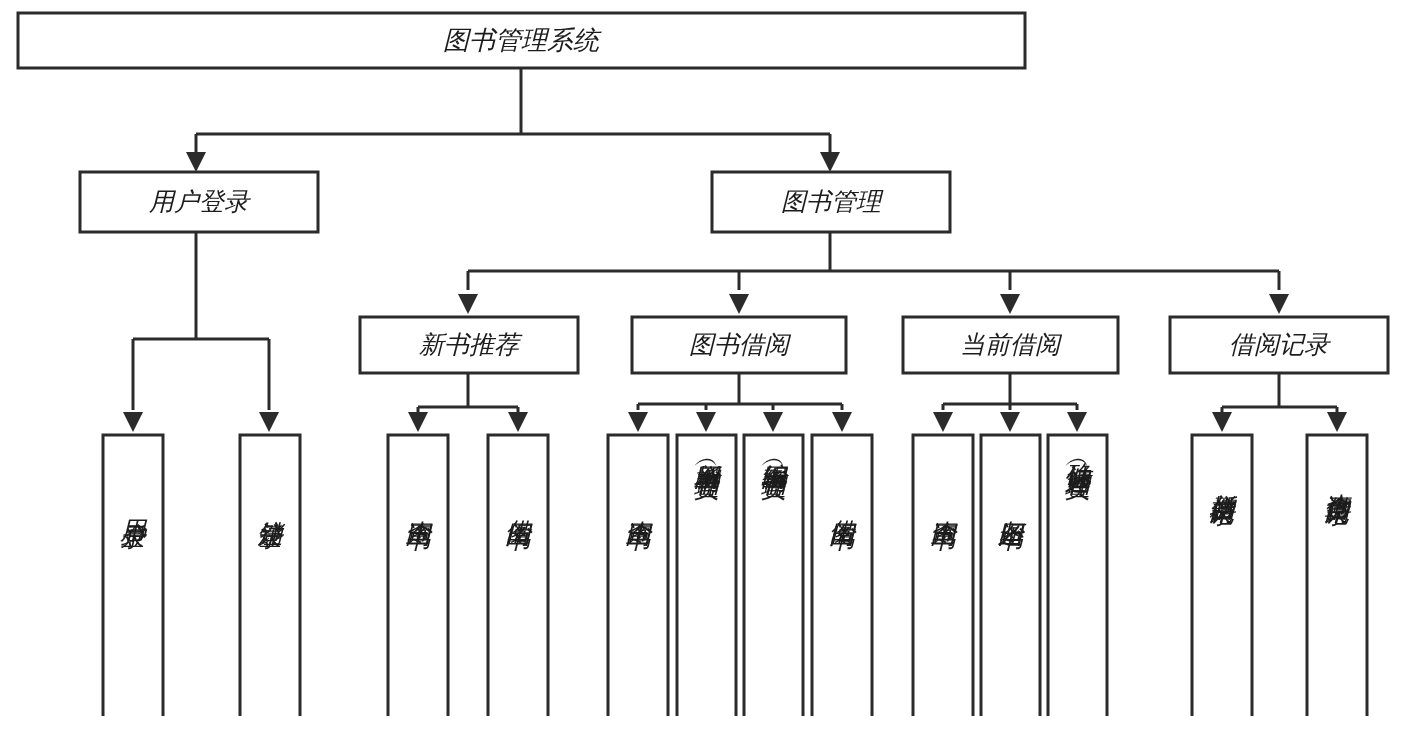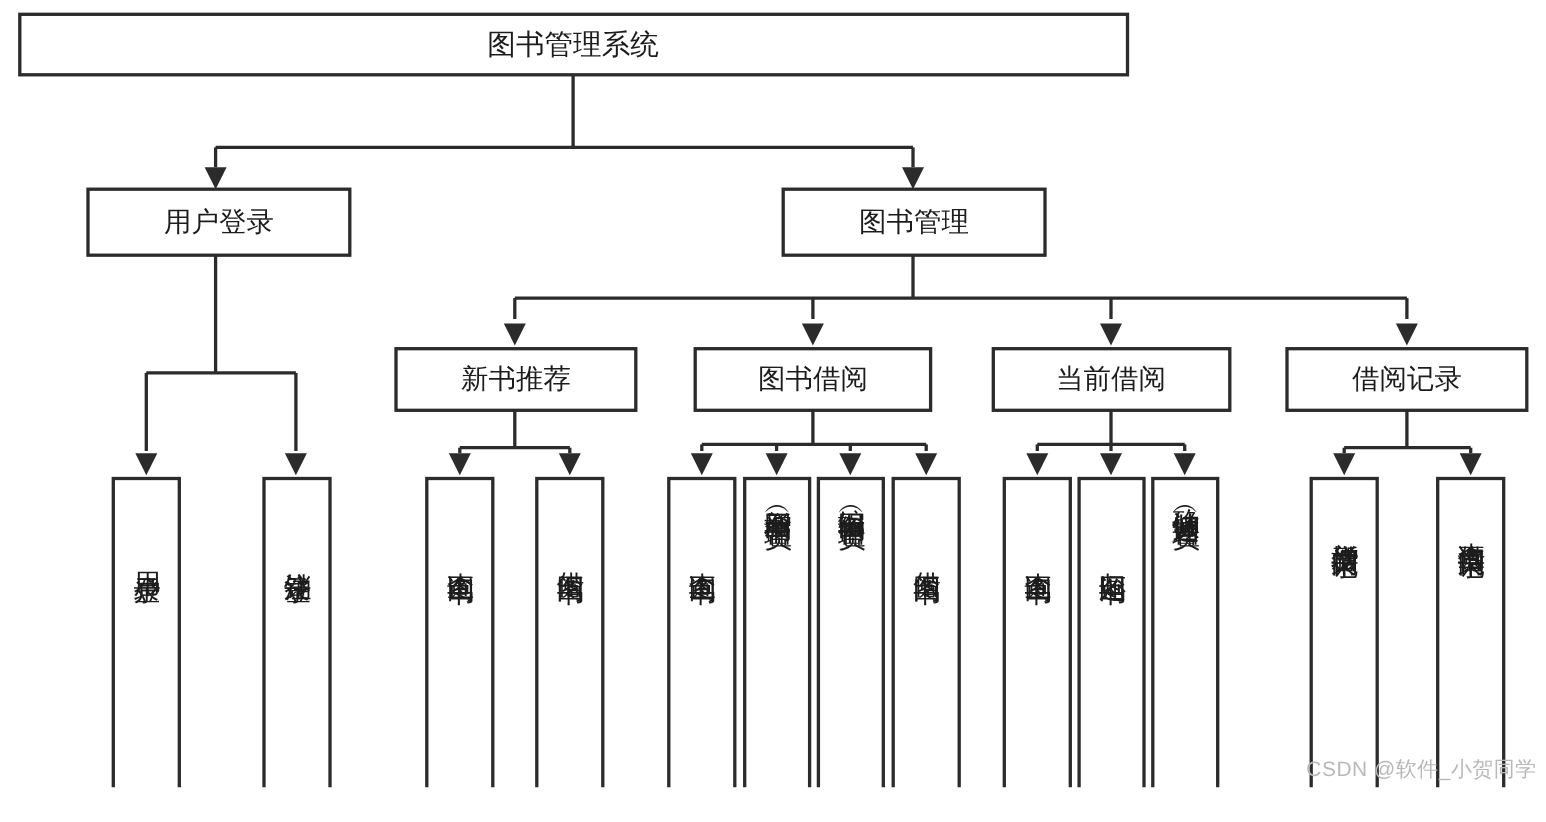--- a/index.html
+++ b/index.html
@@ -9,20 +9,21 @@
   }
   body {
     font-family: "Liberation Sans", "DejaVu Sans", sans-serif;
   }
   #diagram-root {
     position: relative;
     width: 1405px;
     height: 716px;
     background: #ffffff;
     overflow: hidden;
+    font-style: italic;
   }
   svg.diagram-canvas {
     position: absolute;
     left: 0;
     top: 0;
     width: 1405px;
     height: 747px;
   }
   .node-box {
     fill: #ffffff;
@@ -257,14 +258,13 @@
     <span class="vlabel">确认归还（管理员）</span>
   </div>
 
   <div class="vlabel-wrap" style="left:1192px; top:473px; width:60px; height:261px;">
     <span class="vlabel">新增借阅记录</span>
   </div>
   <div class="vlabel-wrap" style="left:1307px; top:473px; width:60px; height:261px;">
     <span class="vlabel">查询借阅记录</span>
   </div>
 
-  <div class="watermark">CSDN @软件_小贺同学</div>
 </div>
 
 </body></html>

